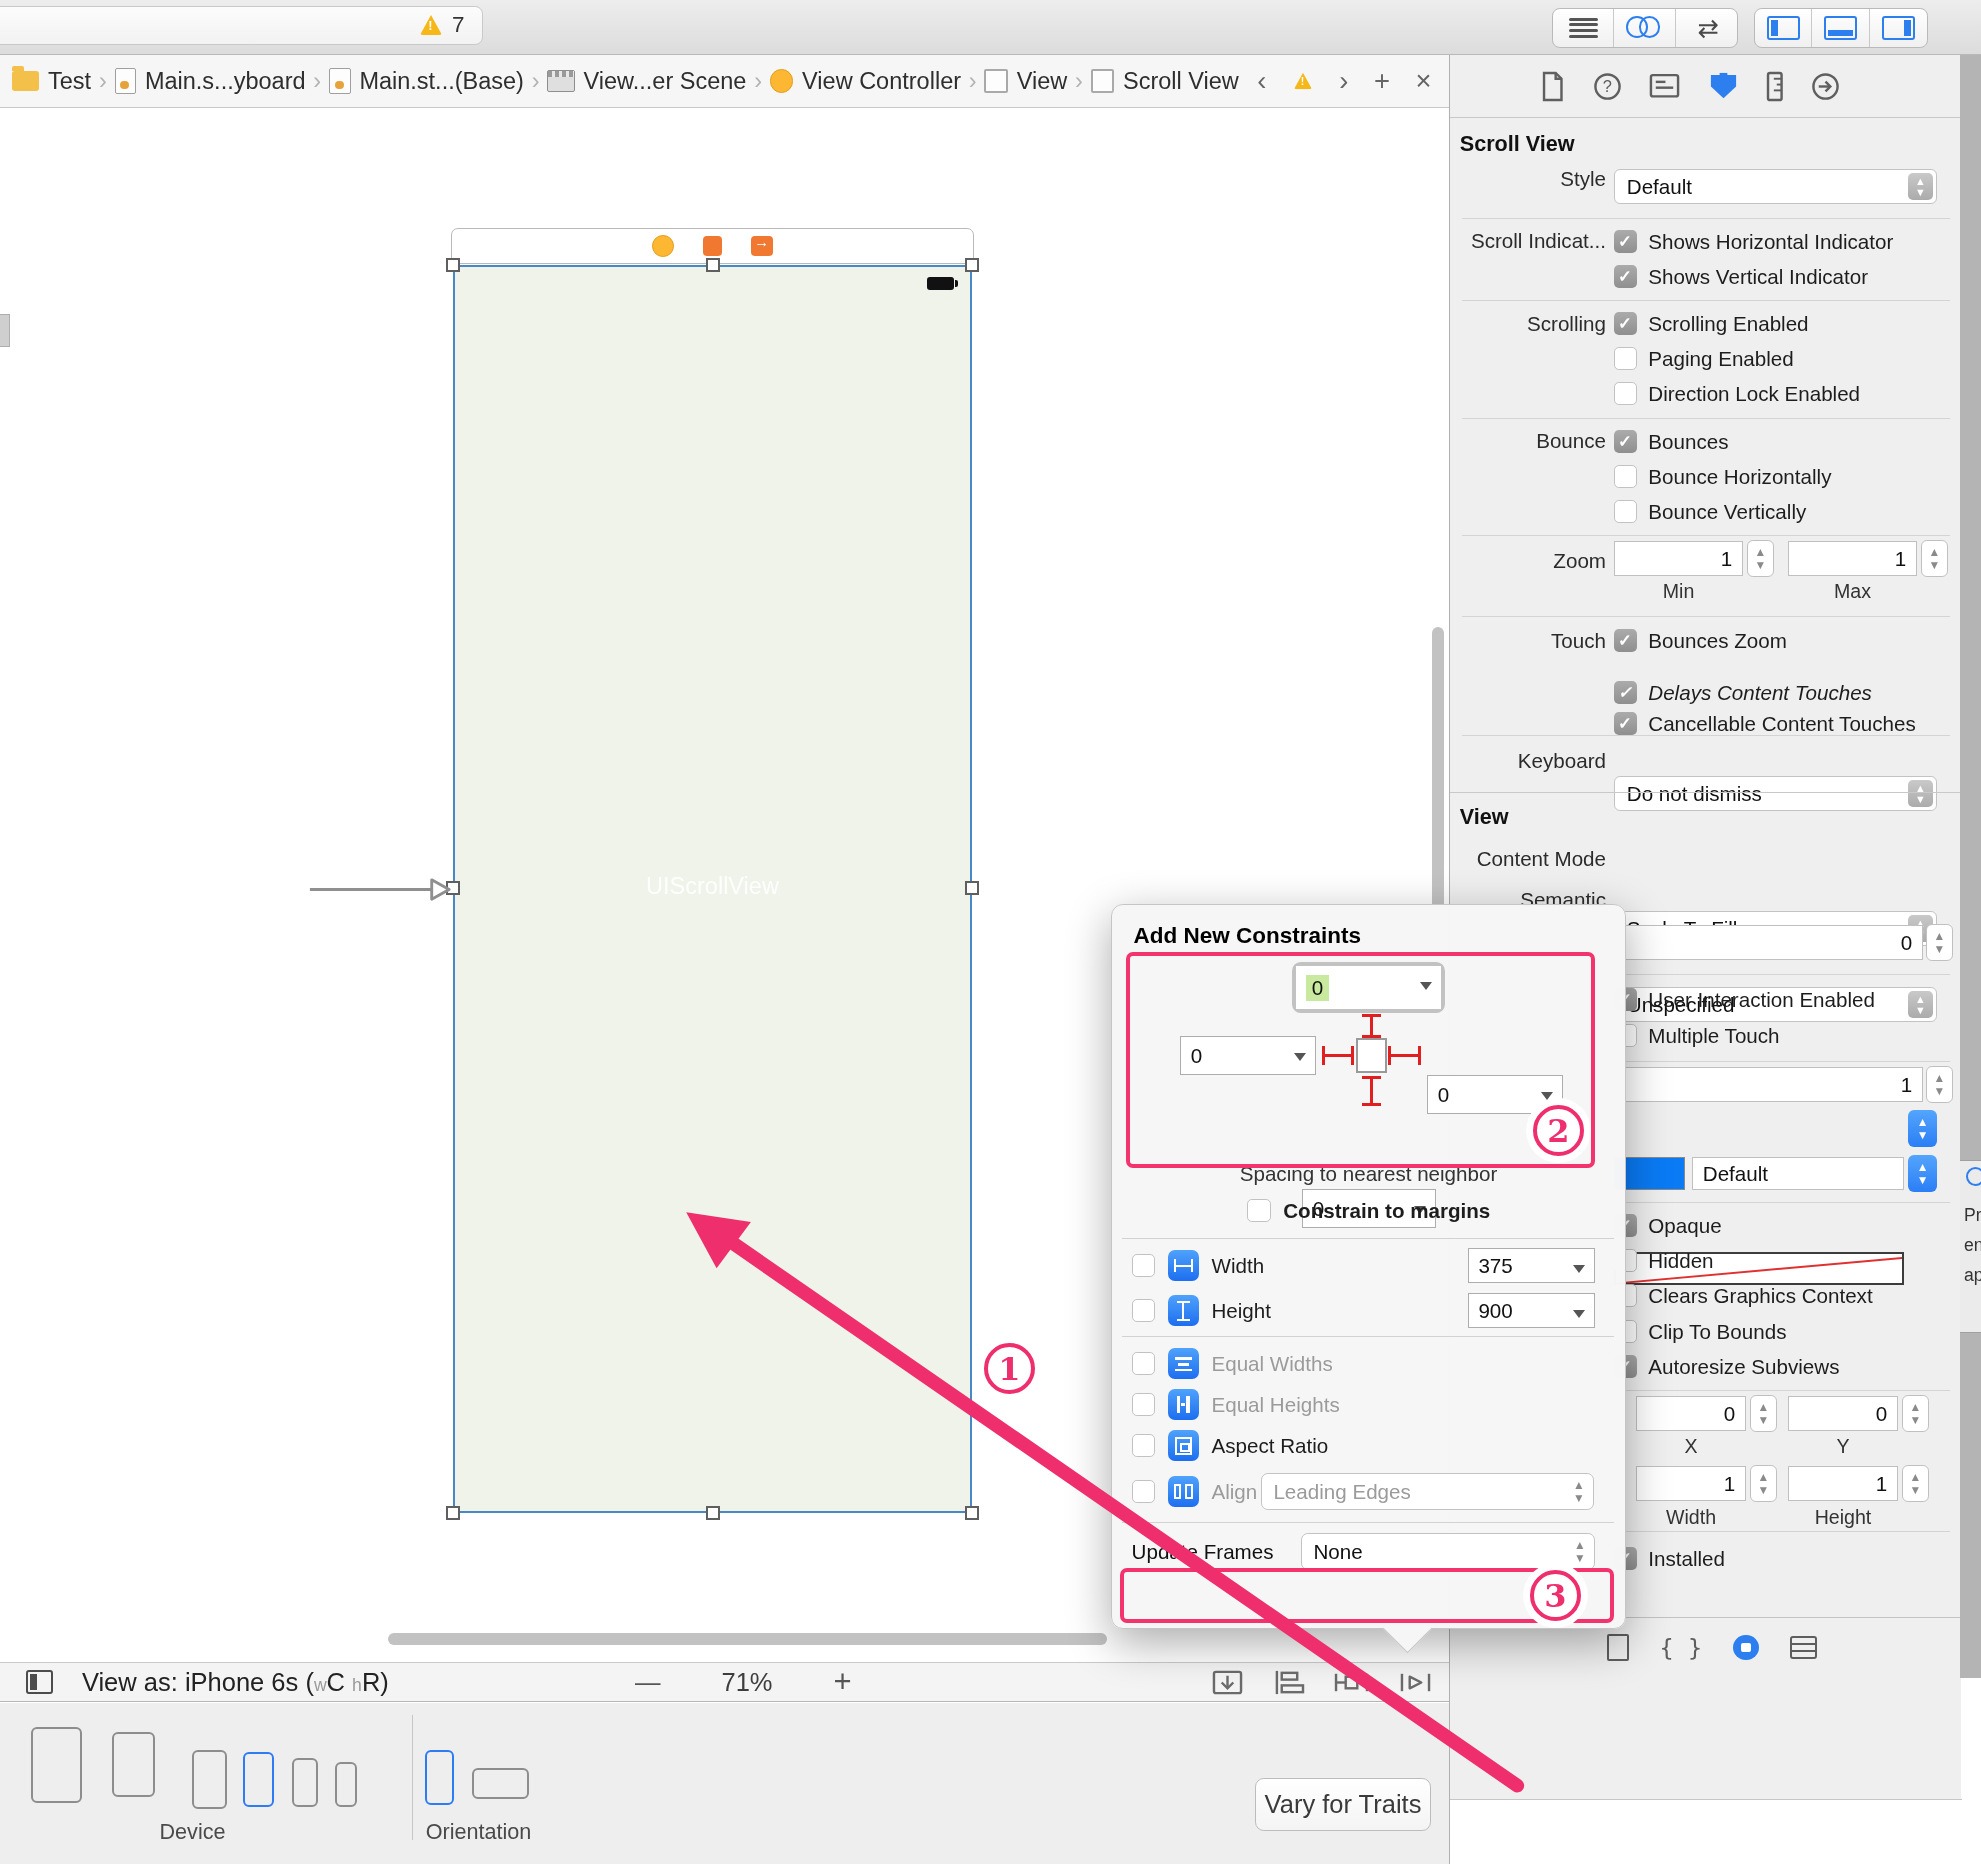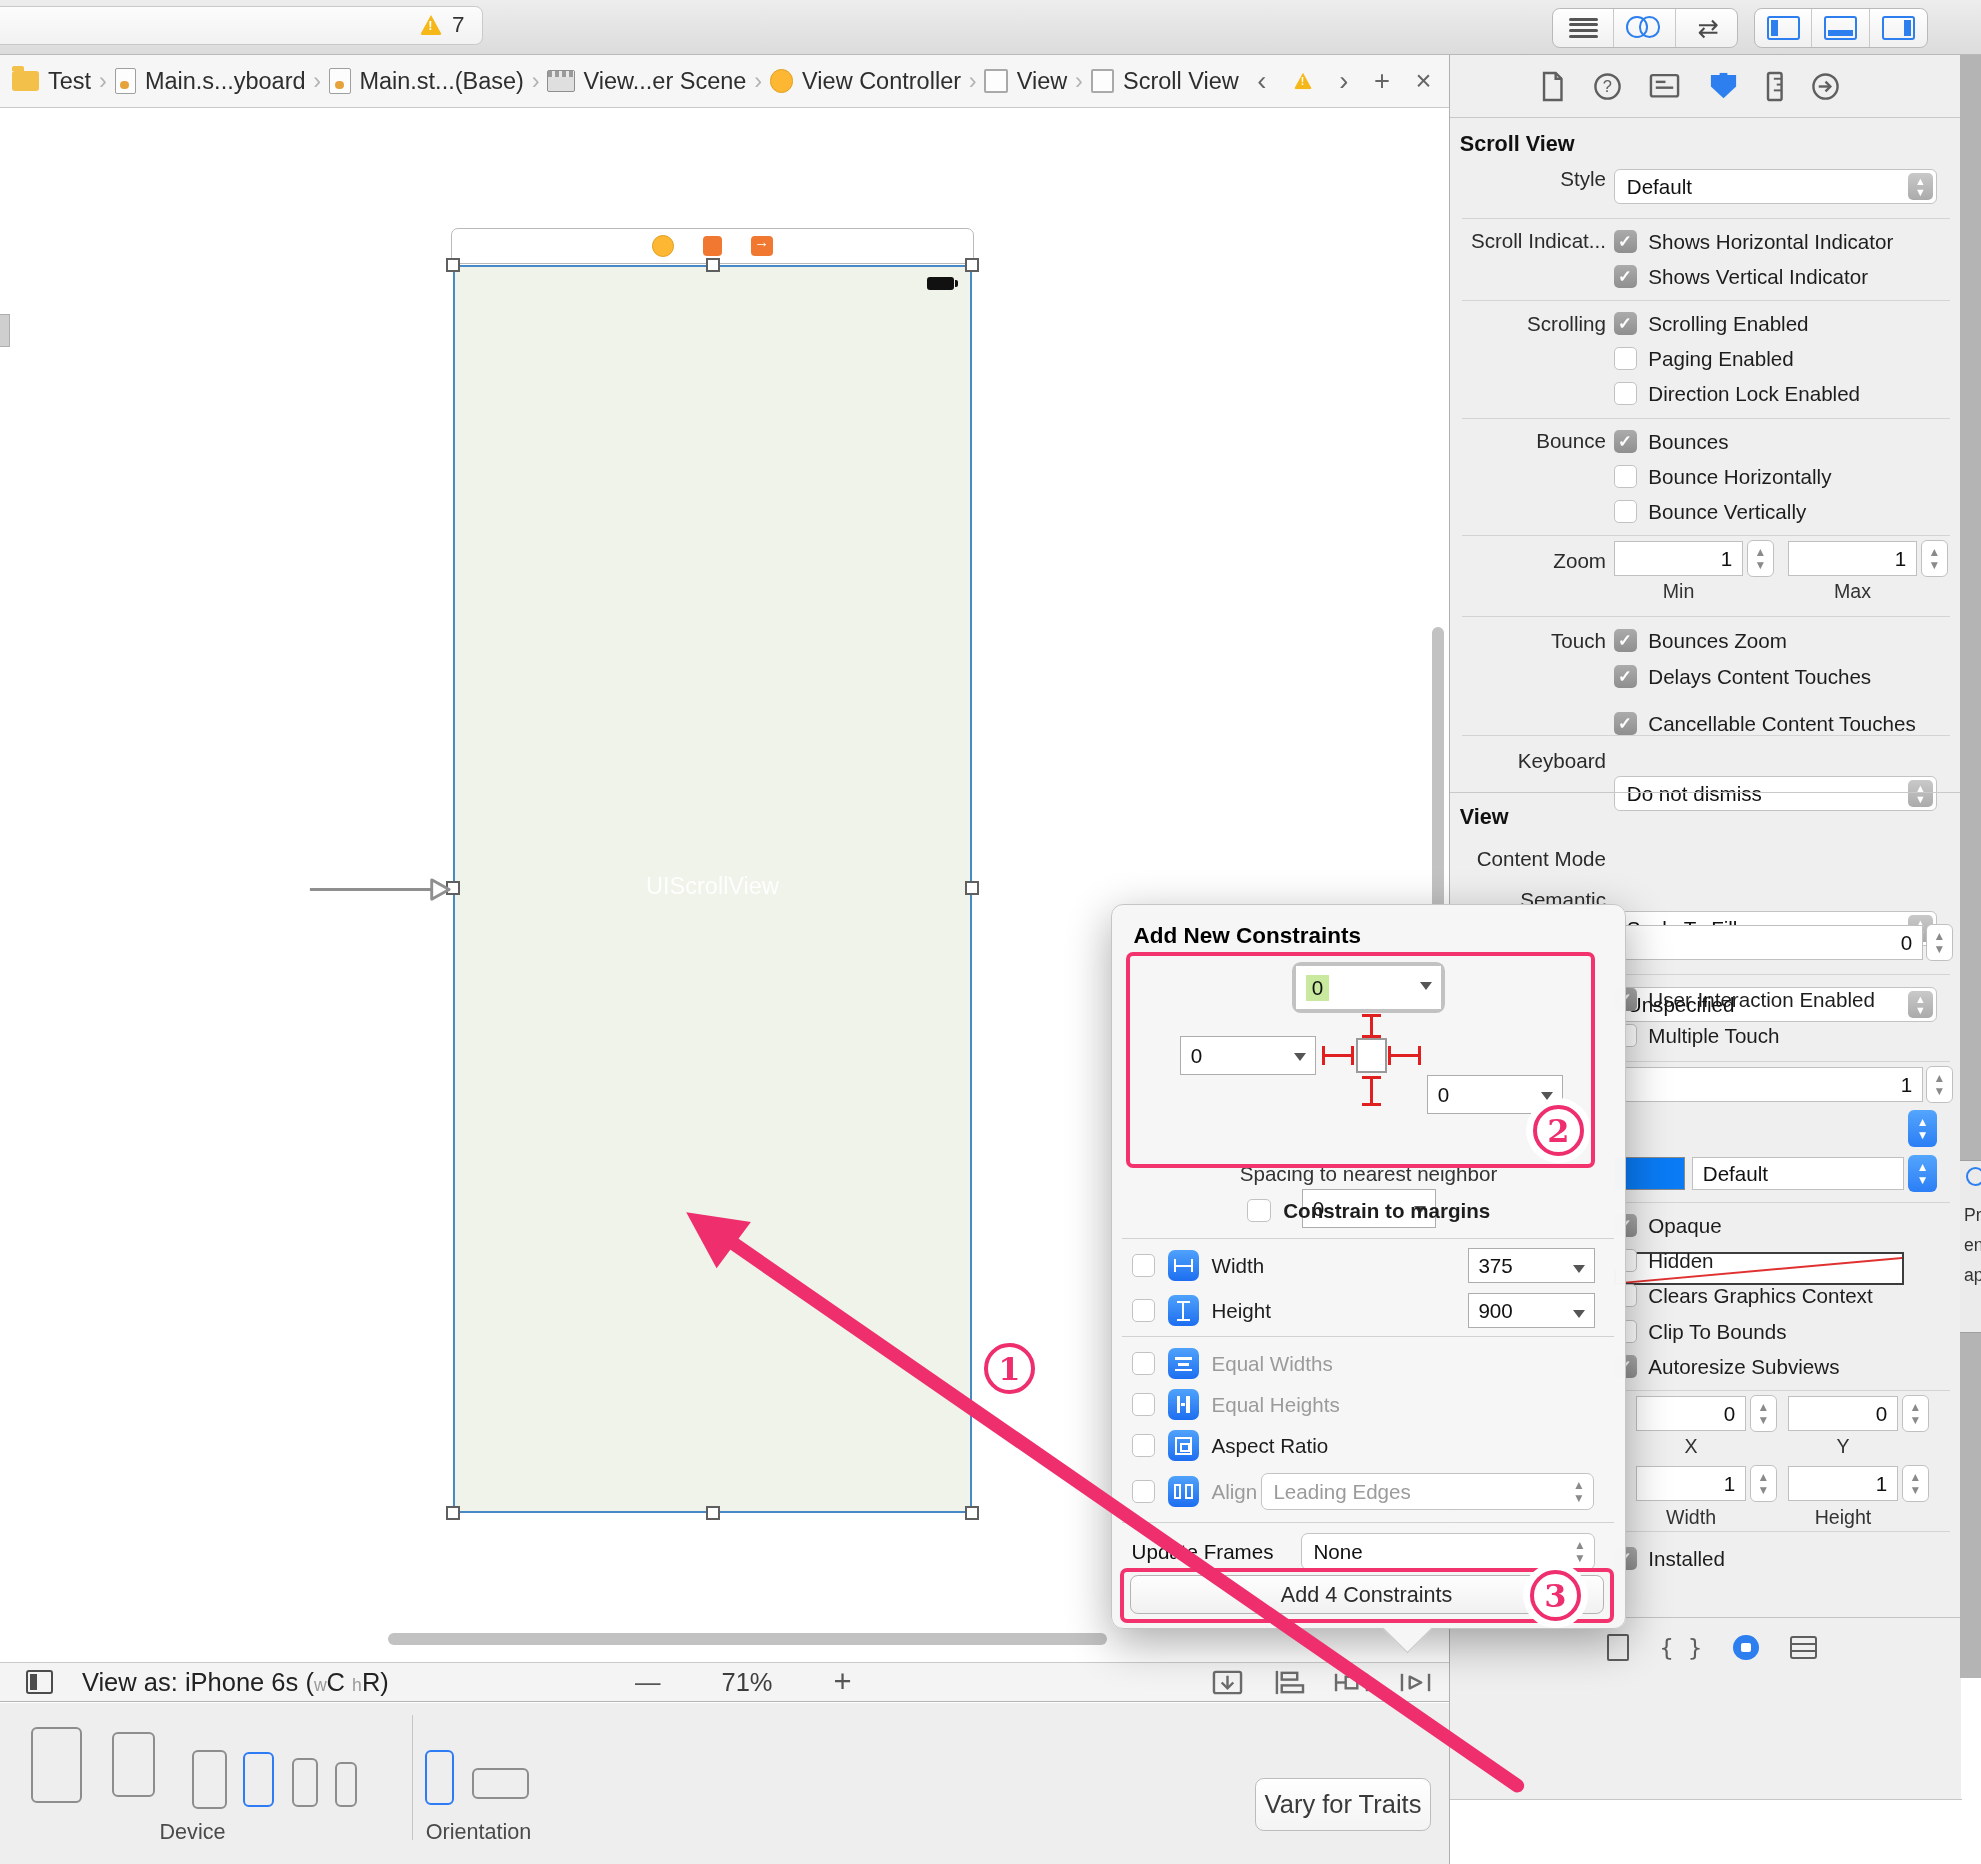--- a/index.html
+++ b/index.html
@@ -408,21 +408,21 @@
   <div class="abs stepper" style="left:471px;top:485px;">▲<br>▼</div>
   <div class="abs minmax" style="left:164px;top:525px;width:129px;">Min</div>
   <div class="abs minmax" style="left:338px;top:525px;width:129px;">Max</div>
   <div class="abs hdiv" style="top:561px;"></div>
 
   <div class="abs rlabel" style="top:574px;">Touch</div>
   <div class="abs row" style="left:164px;top:568px;">
       <span class="cb on"></span>
       <span class="cb-label">Bounces Zoom</span>
     </div>
-  <div class="abs row" style="left:164px;top:604px;">
+  <div class="abs row" style="left:164px;top:620px;font-style:italic;">
       <span class="cb on"></span>
       <span class="cb-label">Delays Content Touches</span>
     </div>
   <div class="abs row" style="left:164px;top:651px;">
       <span class="cb on"></span>
       <span class="cb-label">Cancellable Content Touches</span>
     </div>
   <div class="abs hdiv" style="top:680px;"></div>
 
   <div class="abs rlabel" style="top:694px;">Keyboard</div>
@@ -642,21 +642,20 @@
 
   <div class="pop-row" style="left:19.6px;top:627px;width:475px;">
     <span style="font-size:20.6px;color:#111;">Update Frames</span>
     <span class="pop-popup" style="position:absolute;left:169px;width:294px;height:37px;color:#111;">
         <span>None</span>
         <span class="udar">▲<br>▼</span>
       </span>
   </div>
 
   <div class="abs pinkbox" style="left:7.8px;top:663px;width:494px;height:55px;"></div>
-  <div class="abs add-btn" style="left:17.6px;top:670px;width:474px;height:39px;">Add 4 Constraints</div>
   <div class="abs badge" style="left:418px;top:665px;">3</div>
 </div>
 
 <svg class="annot" width="1982" height="1864" viewBox="0 0 2022 1902">
   <line x1="1548" y1="1822" x2="744" y2="1266" stroke="#ee2e6d" stroke-width="14" stroke-linecap="round"></line>
   <polygon points="700,1237 766,1247 731,1294" fill="#ee2e6d"></polygon>
 </svg>
 <div class="abs badge" style="left:984px;top:1343px;z-index:55;box-shadow:none;">1</div>
 
 

